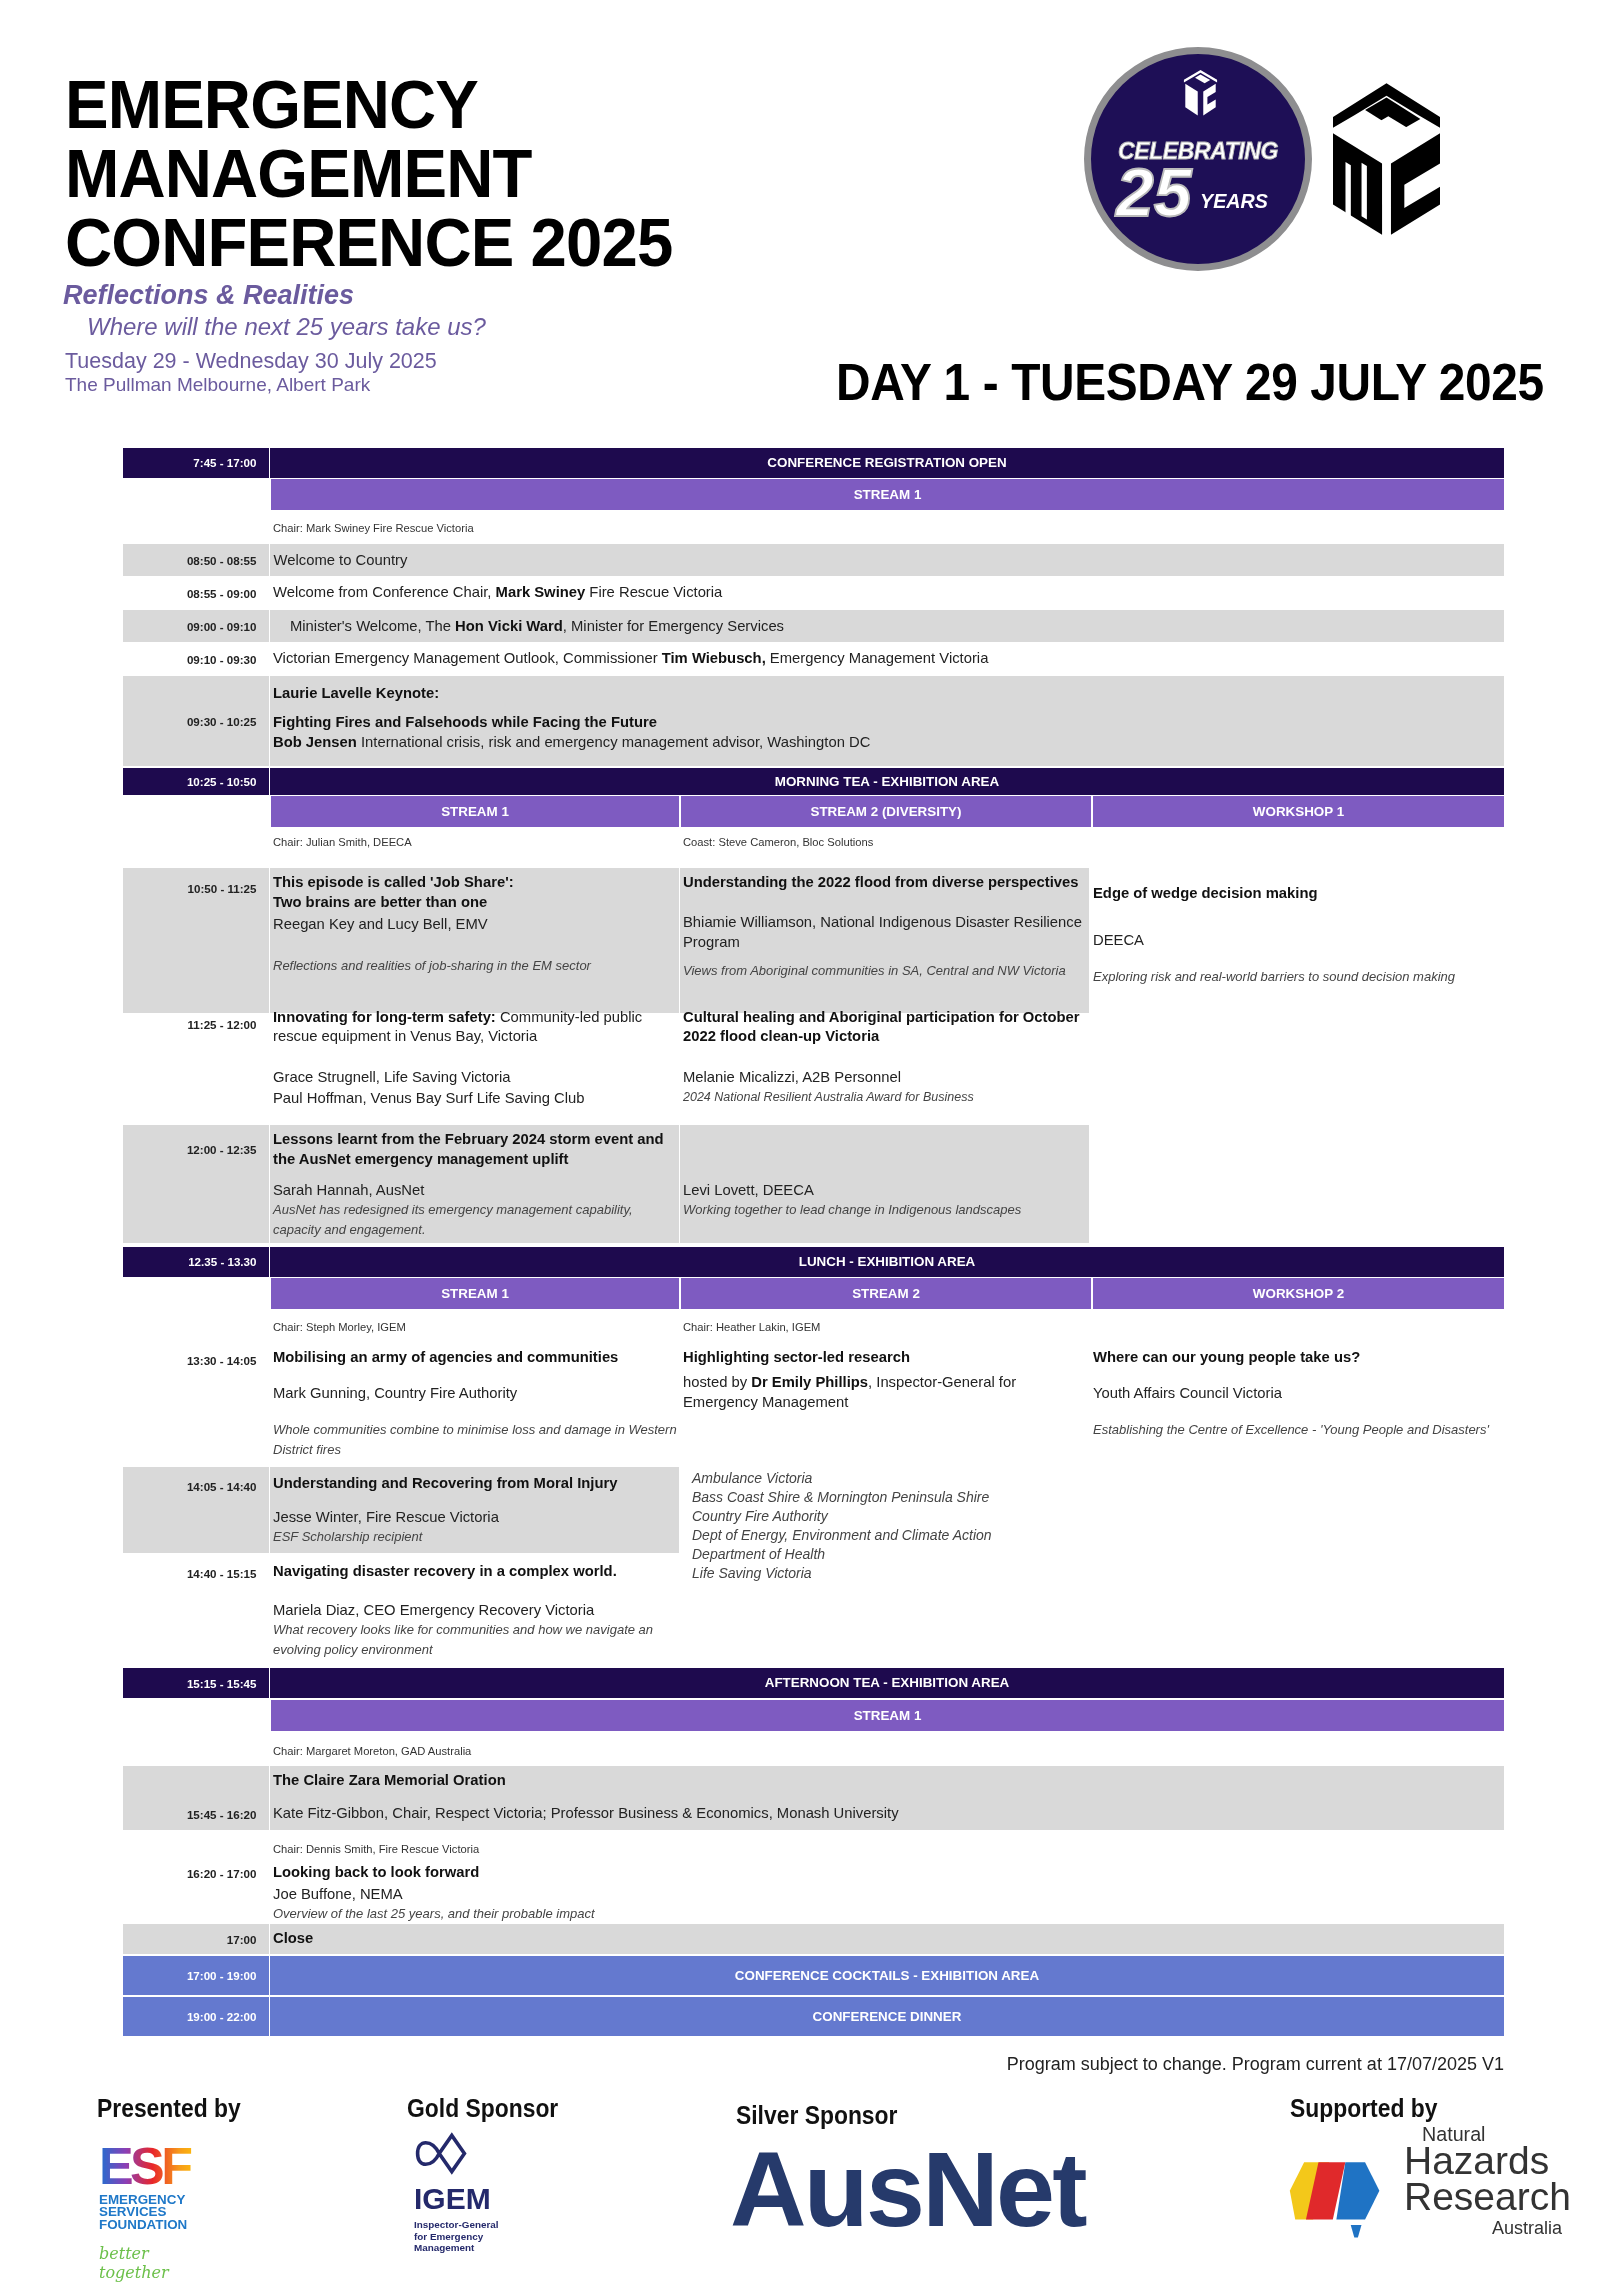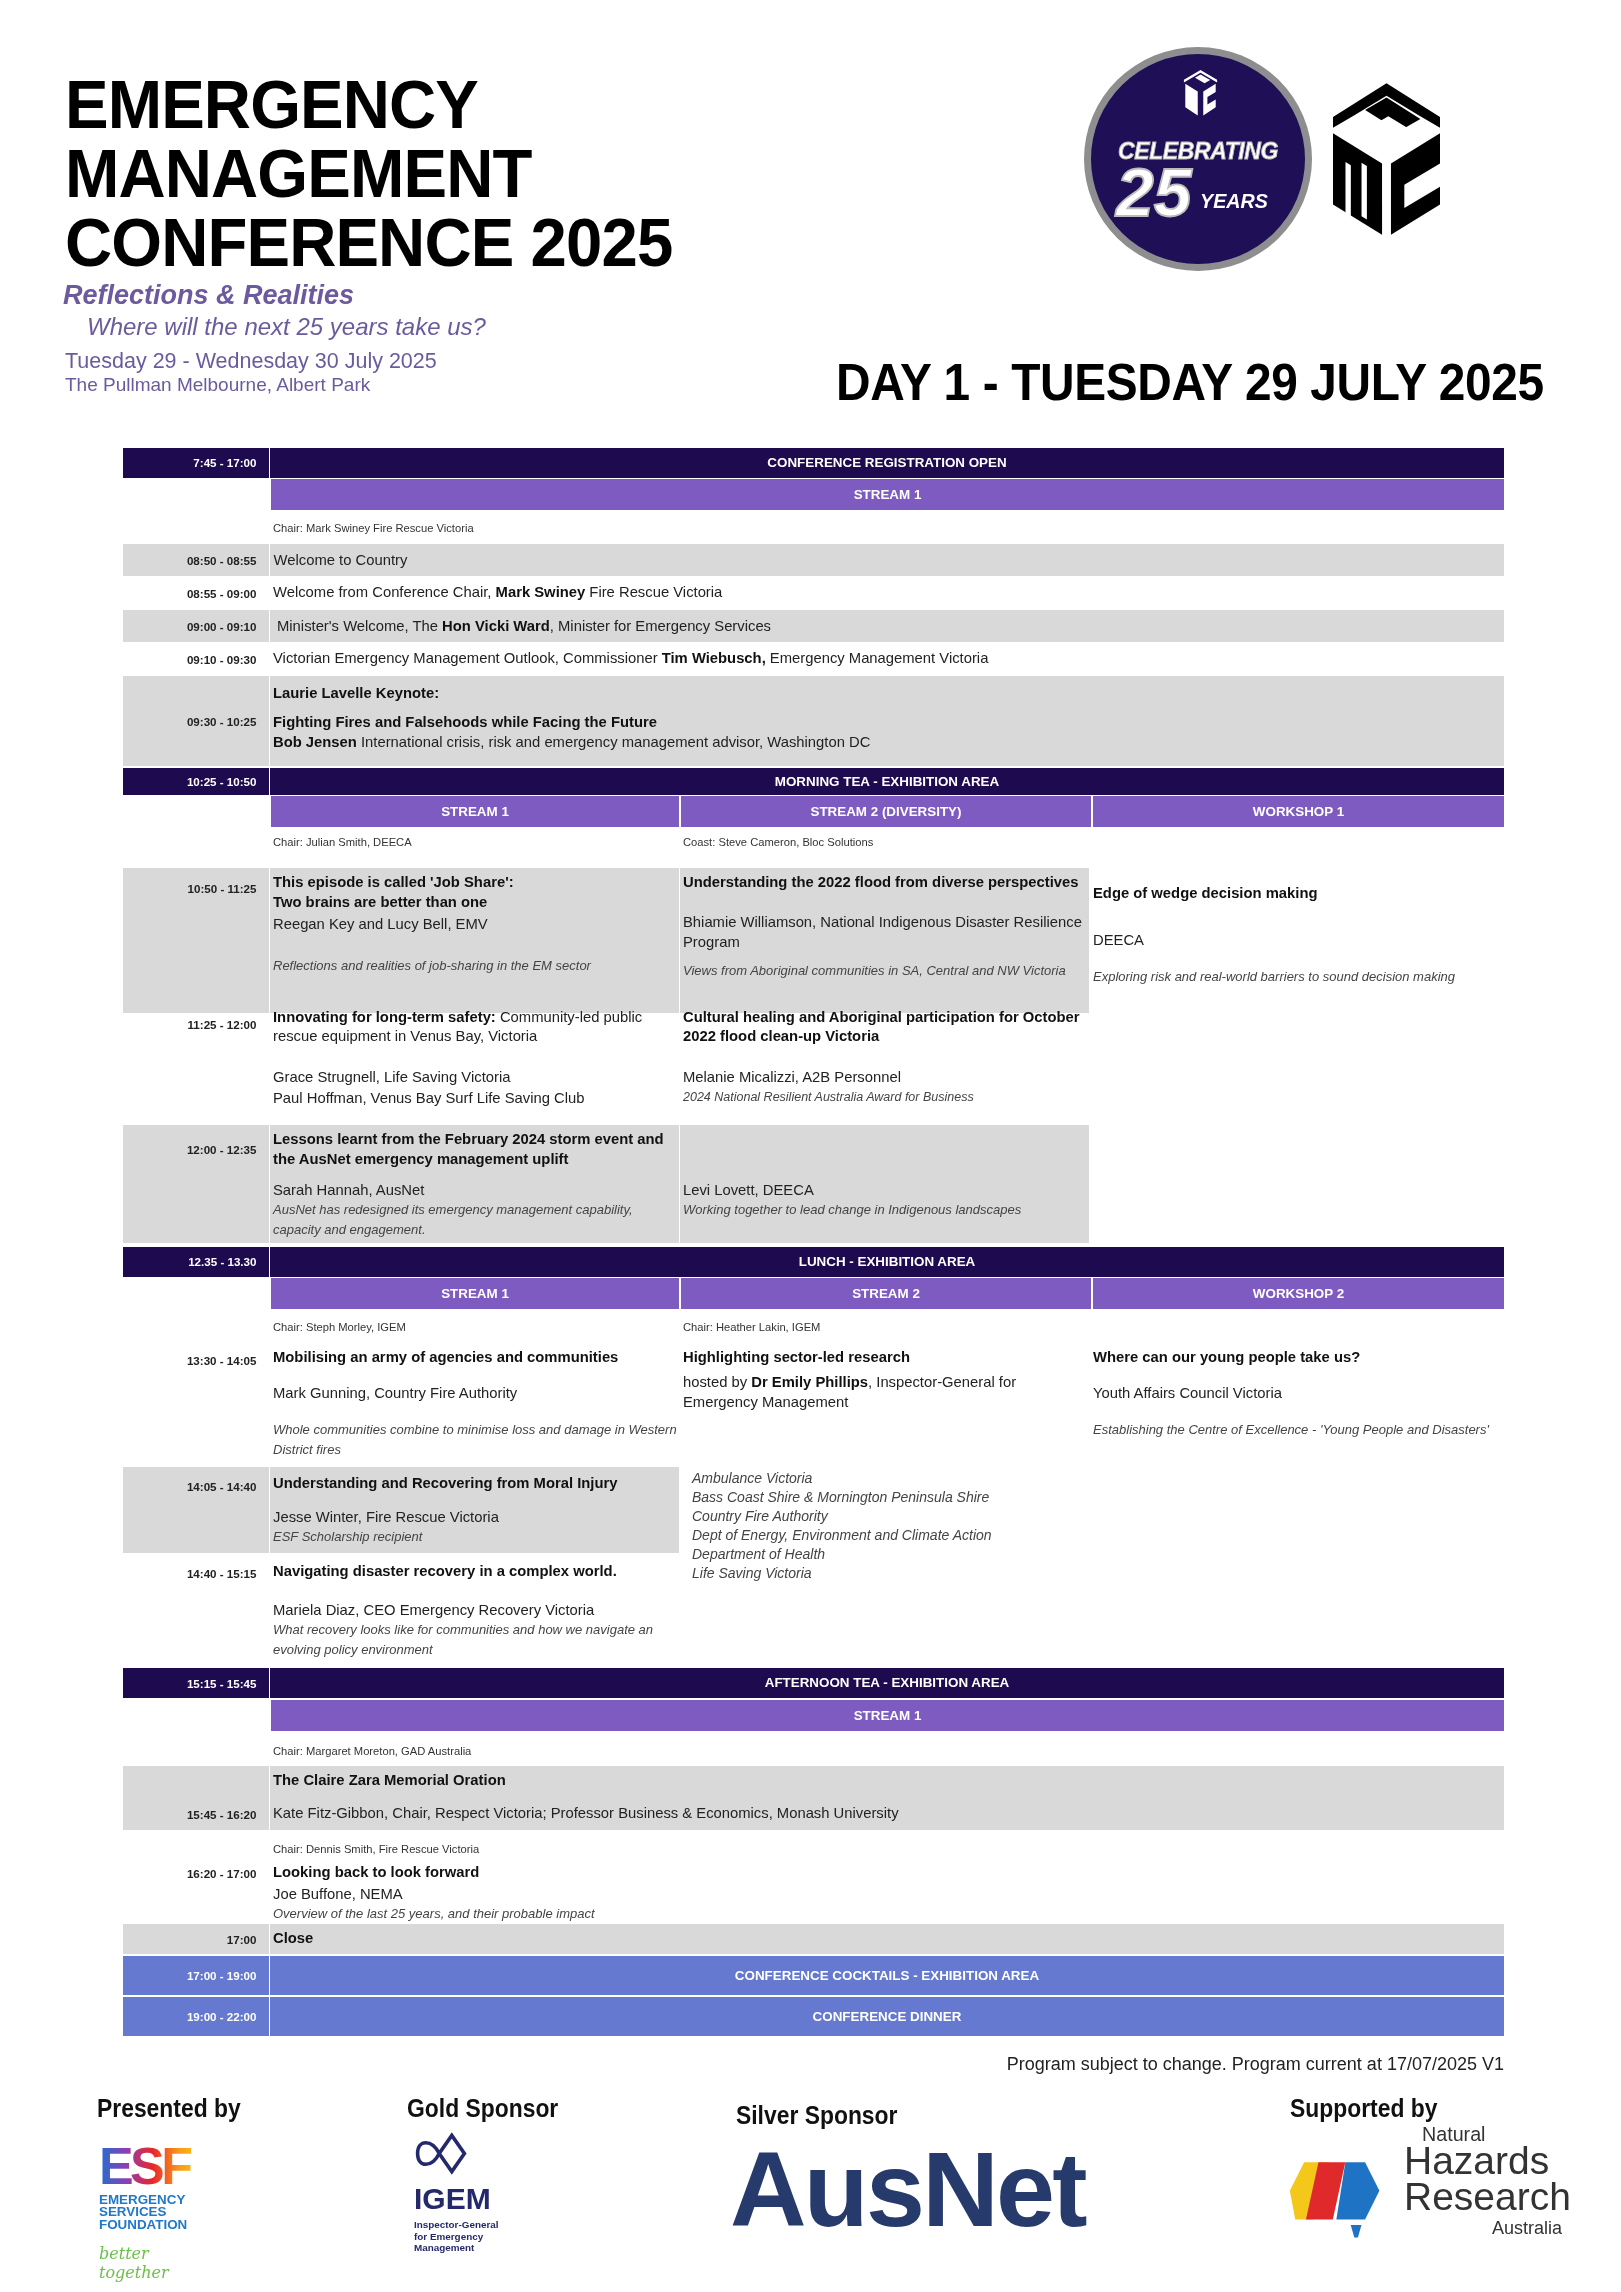--- a/index.html
+++ b/index.html
@@ -100,21 +100,21 @@
   <div class="row bg-grey" style="top:544px;height:32px">
     <div class="time" style="top:9.9px">08:50 - 08:55</div>
     <div class="cell c0 sep-left" style="top:0;height:32px;line-height:32px;padding-left:3.6px;left:146px">Welcome to Country</div>
   </div>
   <div class="row" style="top:577px;height:32px">
     <div class="time" style="top:9.9px">08:55 - 09:00</div>
     <div class="cell c0" style="top:6.3px"><span>Welcome from Conference Chair, </span><span class="b">Mark Swiney</span><span> Fire Rescue Victoria</span></div>
   </div>
   <div class="row bg-grey" style="top:610px;height:32px">
     <div class="time" style="top:9.9px">09:00 - 09:10</div>
-    <div class="cell c0 sep-left" style="top:0;height:32px;line-height:32px;padding-left:7px;left:146px"><span>Minister's Welcome, The </span><span class="b">Hon Vicki Ward</span><span>, Minister for Emergency Services</span></div>
+    <div class="cell c0 sep-left" style="top:0;height:32px;line-height:32px;padding-left:20px;left:146px"><span>Minister's Welcome, The </span><span class="b">Hon Vicki Ward</span><span>, Minister for Emergency Services</span></div>
   </div>
   <div class="row" style="top:643px;height:32px">
     <div class="time" style="top:9.9px">09:10 - 09:30</div>
     <div class="cell c0" style="top:6.3px"><span>Victorian Emergency Management Outlook, Commissioner </span><span class="b">Tim Wiebusch,</span><span>  Emergency Management Victoria</span></div>
   </div>
   <div class="row bg-grey" style="top:676px;height:90px">
     <div class="time" style="top:39px">09:30 - 10:25</div>
     <div class="sep-left" style="position:absolute;left:146px;top:0;height:90px"></div>
     <div class="cell c0 b" style="top:8px">Laurie Lavelle Keynote:</div>
     <div class="cell c0 b" style="top:37px">Fighting Fires and Falsehoods while Facing the Future</div>

